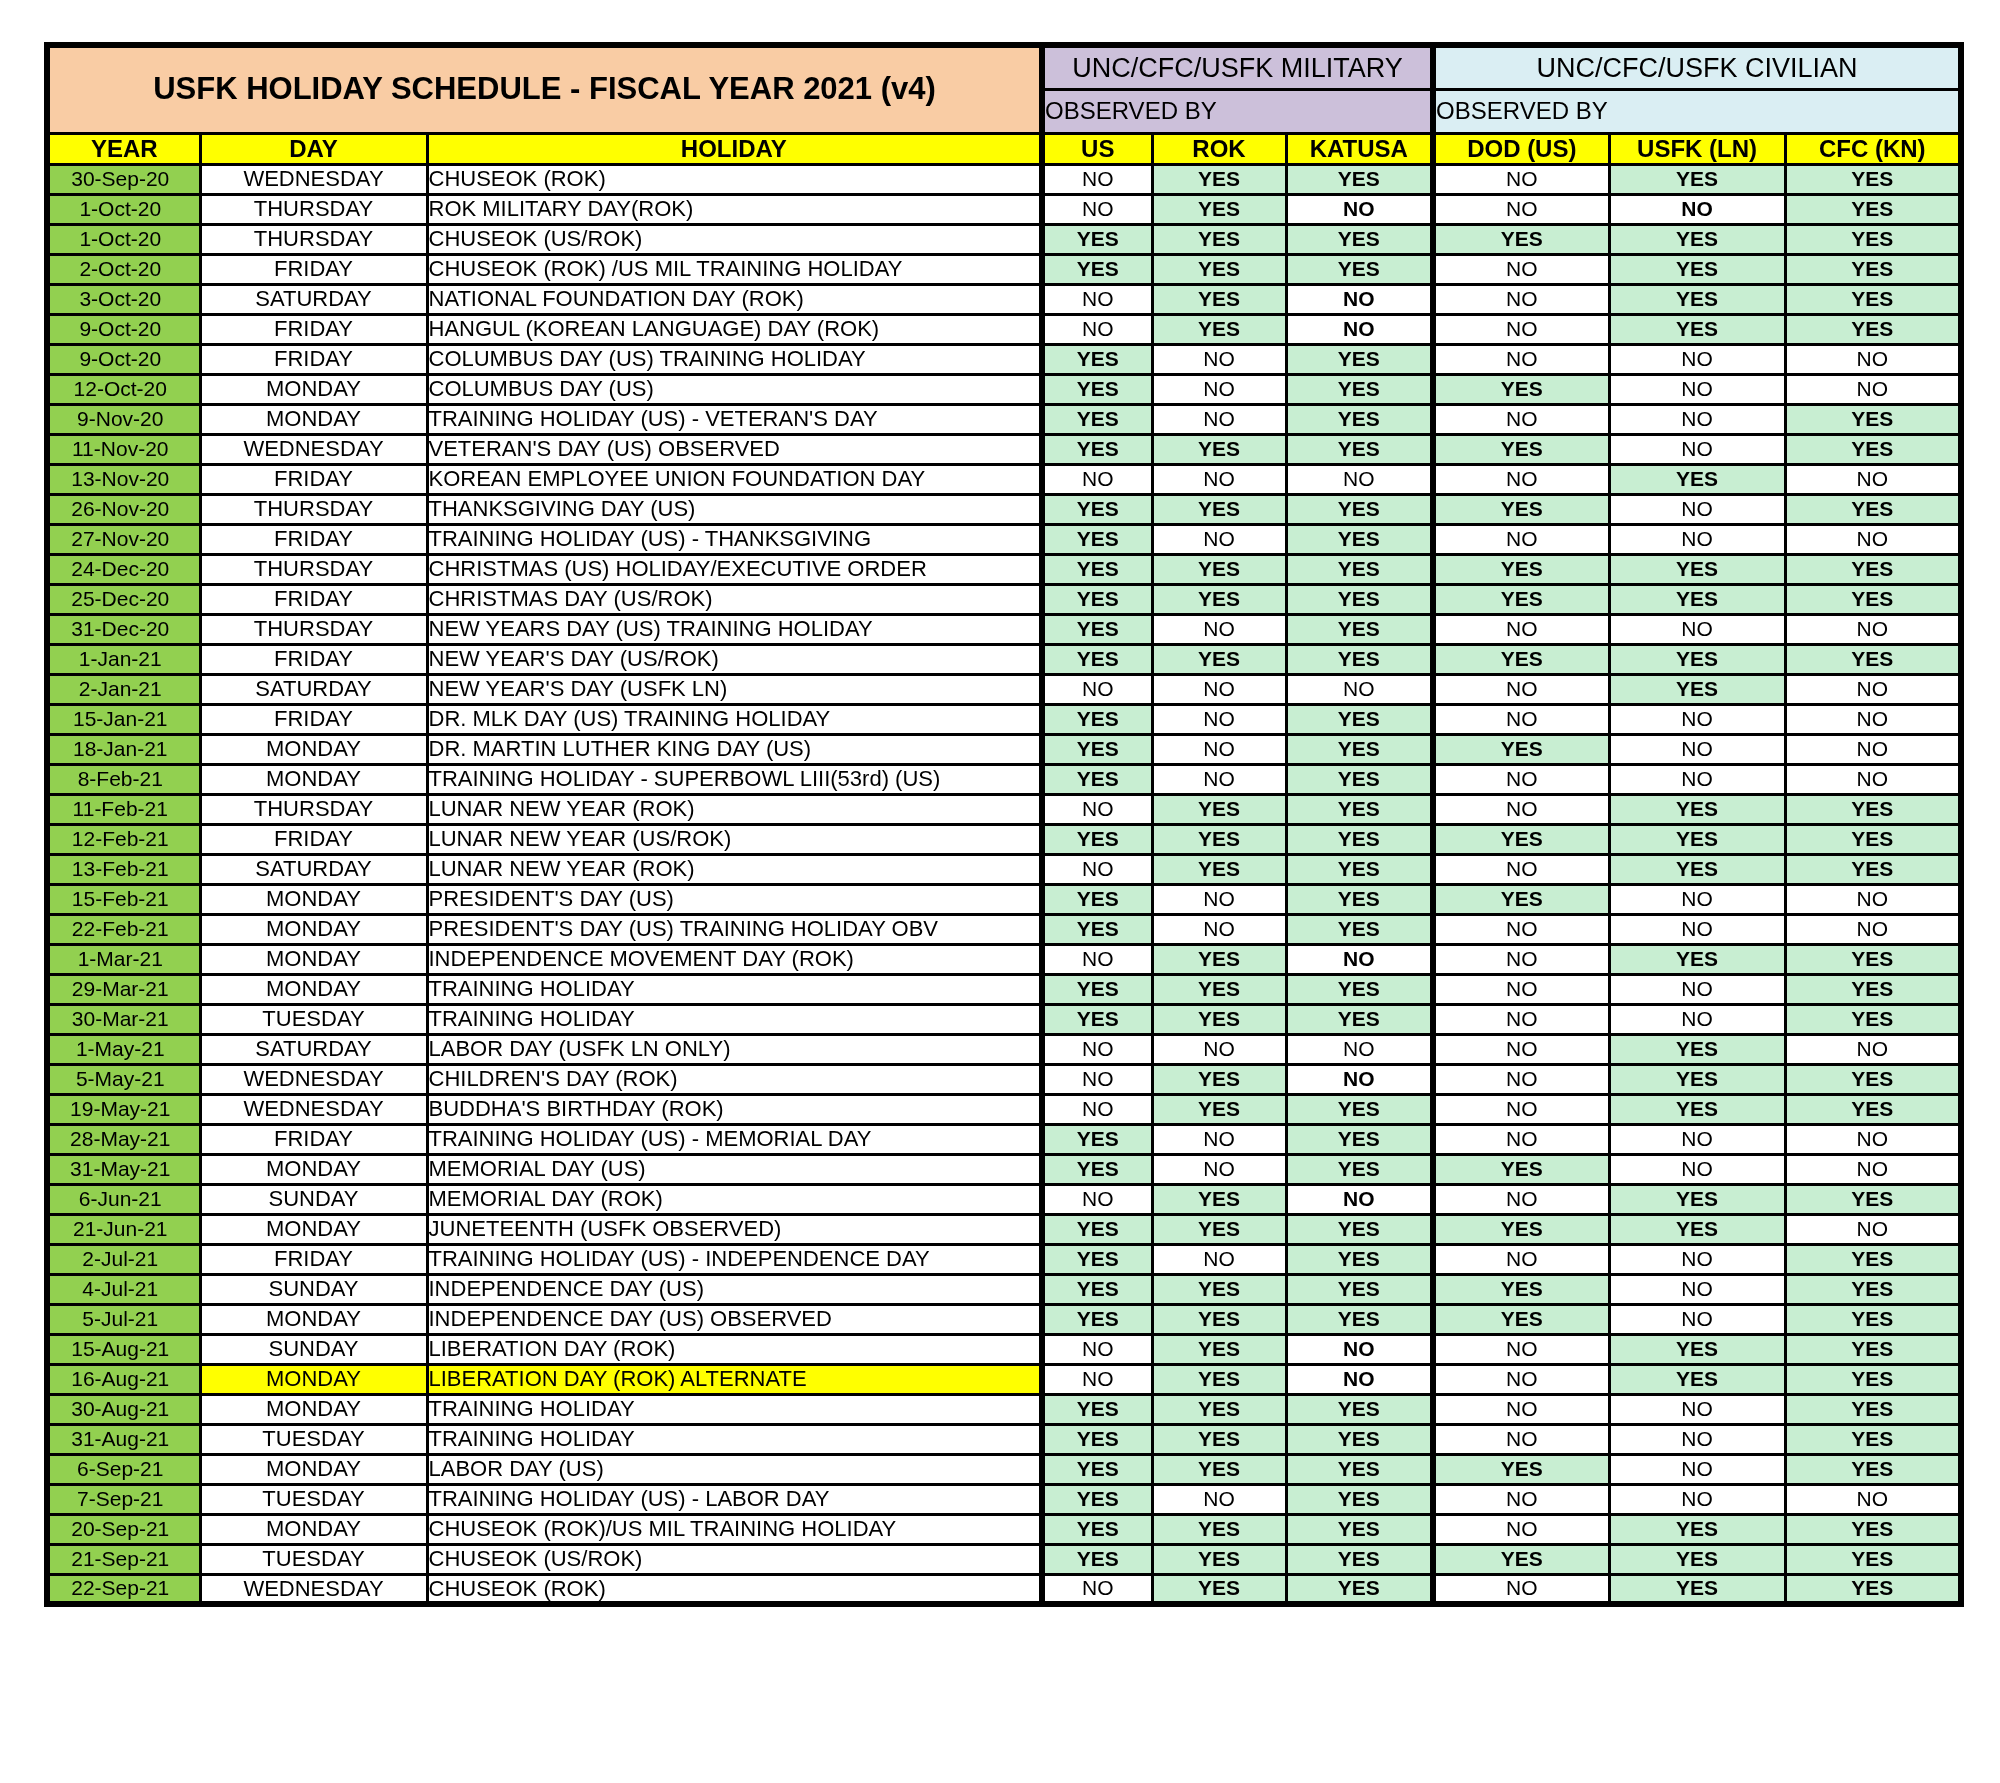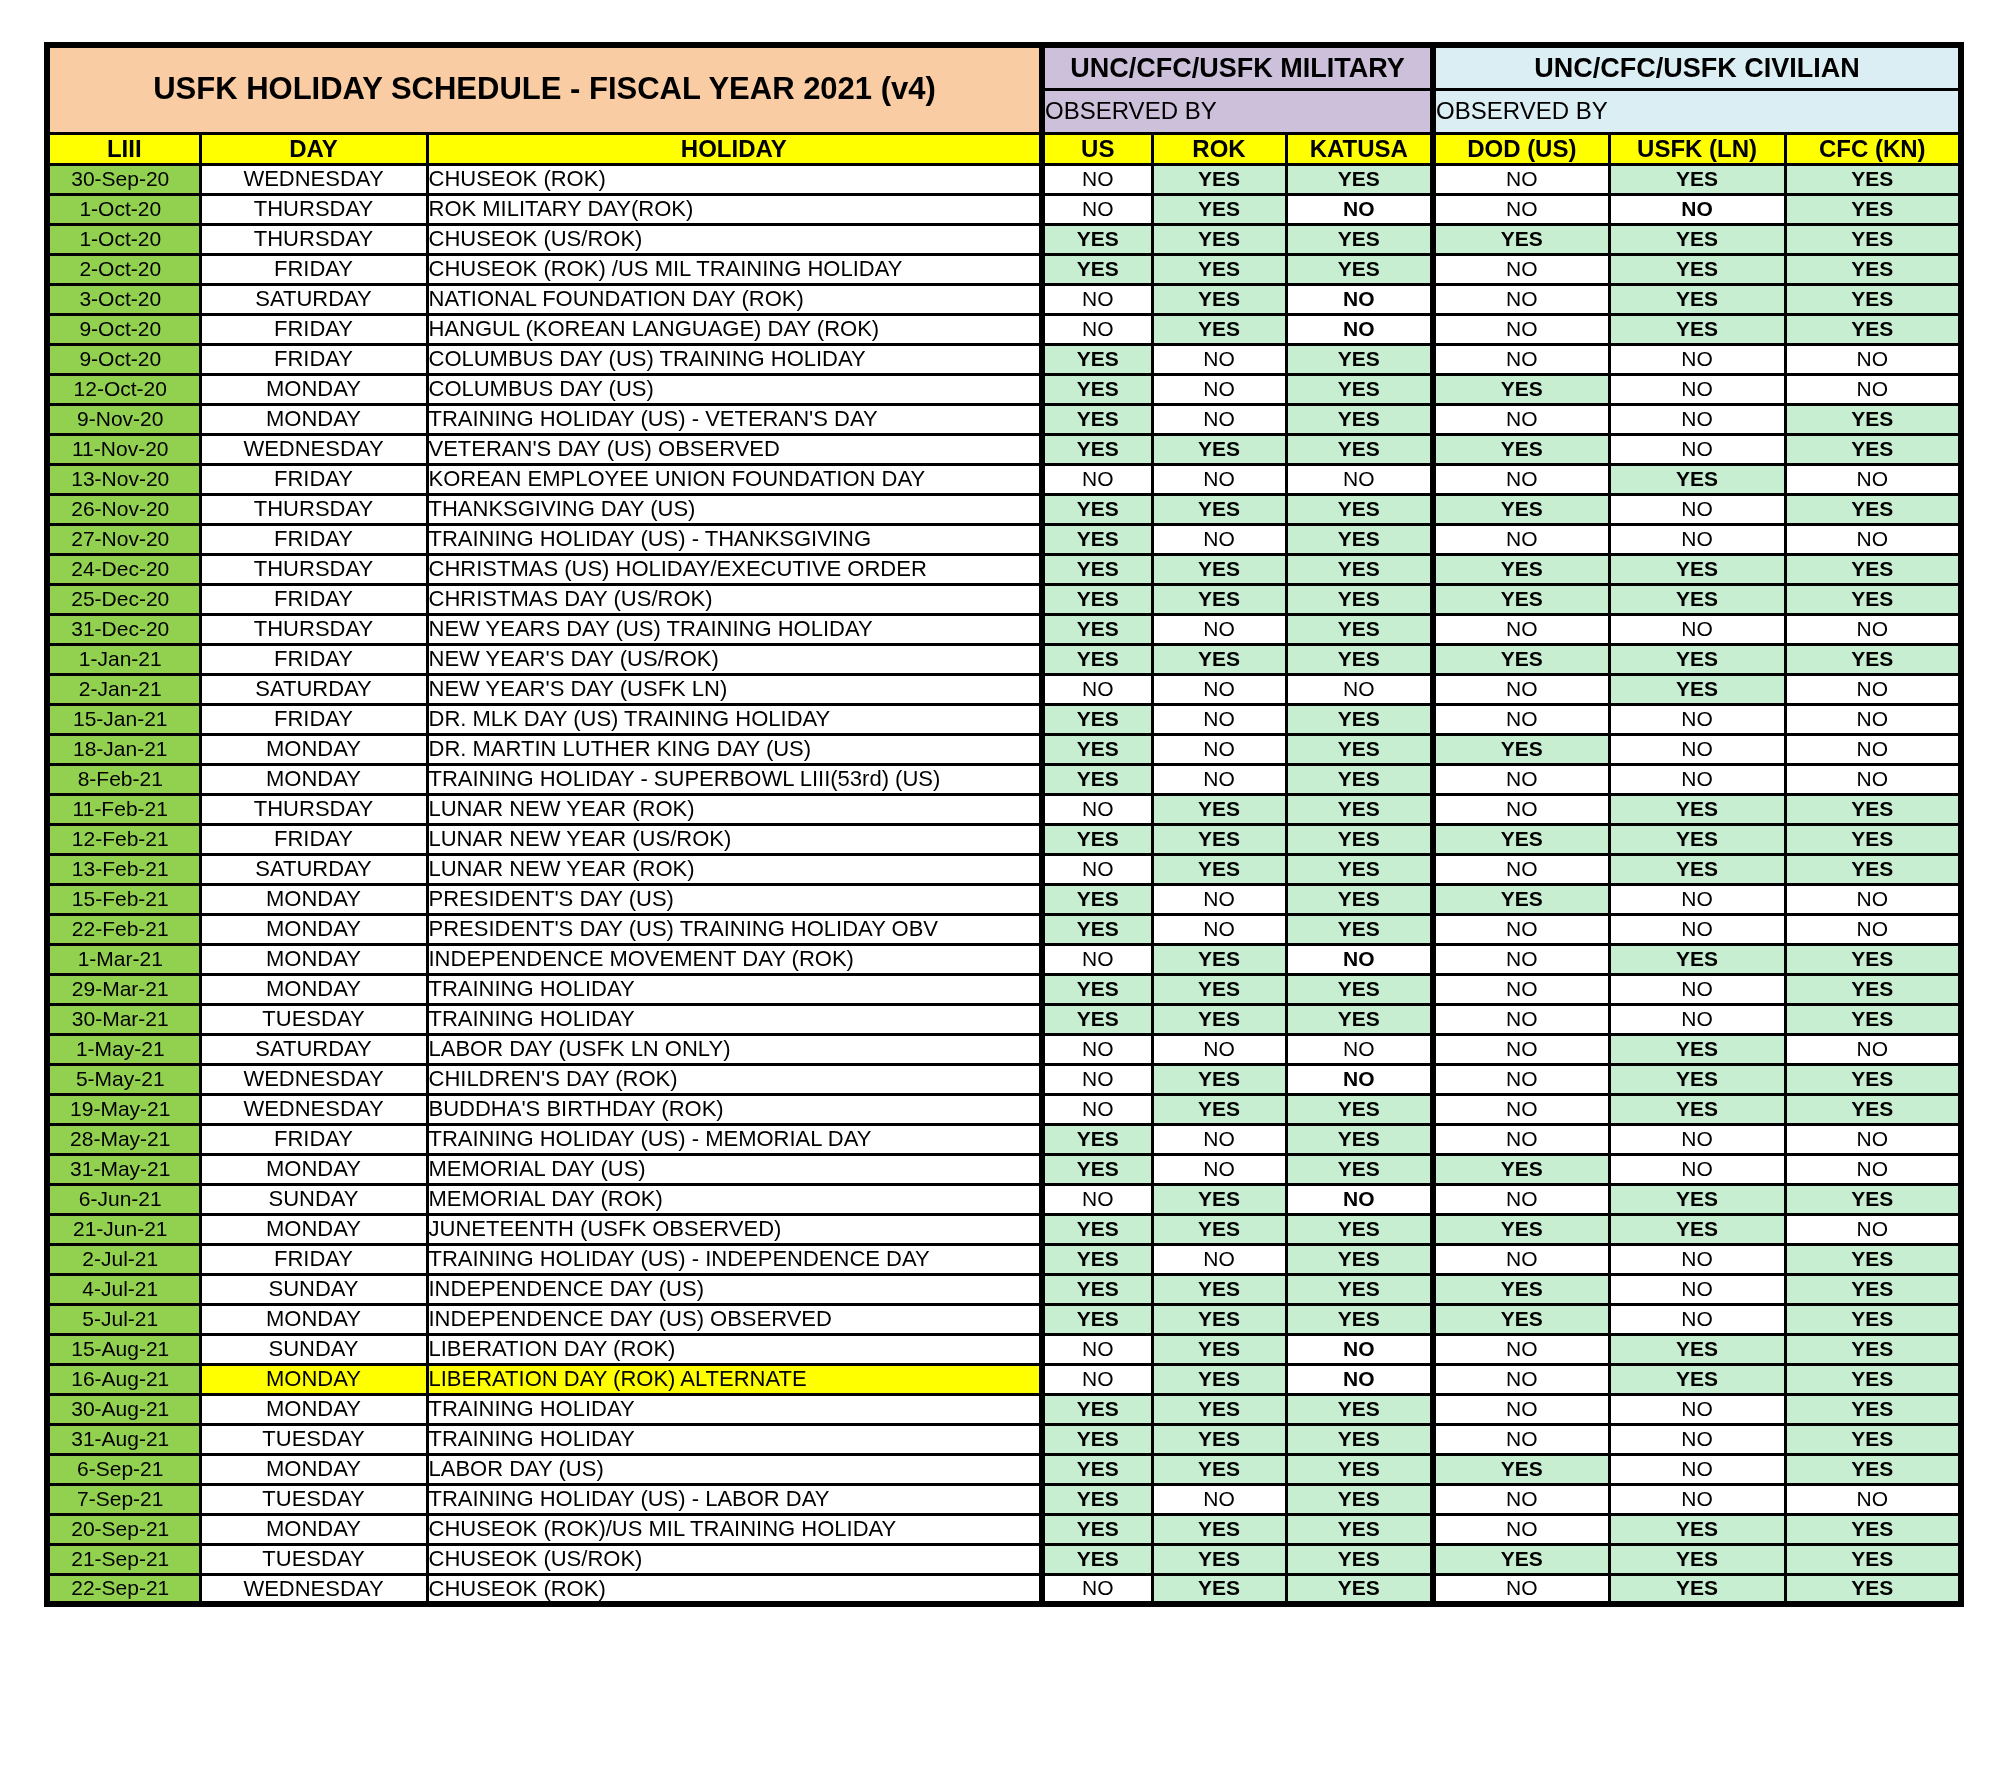--- a/index.html
+++ b/index.html
@@ -44,21 +44,21 @@
   .group-start { border-left-width: 6px; }
 
   
   .title-cell {
     background: var(--title-peach);
     font-size: 31px;
     font-weight: bold;
     text-align: center;
     height: 88px;
   }
-  .group-header { font-size: 27px; font-weight: bold; text-align: center; height: 44px; }
+  .group-header { font-size: 27px; font-weight: normal; text-align: center; height: 44px; }
   .group-sub    { font-size: 24px; font-weight: normal; height: 44px; }
   .military { background: var(--military-purple); }
   .civilian { background: var(--civilian-blue); }
   th.col-header {
     background: var(--header-yellow);
     font-size: 24px;
     font-weight: bold;
     text-align: center;
     height: 31px;
   }
@@ -99,21 +99,21 @@
       <tr>
         <td class="title-cell" colspan="3" rowspan="2">USFK HOLIDAY SCHEDULE - FISCAL YEAR 2021 (v4)</td>
         <td class="group-header military group-start" colspan="3">UNC/CFC/USFK MILITARY</td>
         <td class="group-header civilian group-start" colspan="3">UNC/CFC/USFK CIVILIAN</td>
       </tr>
       <tr>
         <td class="group-sub military group-start" colspan="3">OBSERVED BY</td>
         <td class="group-sub civilian group-start" colspan="3">OBSERVED BY</td>
       </tr>
       <tr>
-        <th class="col-header">LIII</th>
+        <th class="col-header">YEAR</th>
         <th class="col-header">DAY</th>
         <th class="col-header">HOLIDAY</th>
         <th class="col-header group-start">US</th>
         <th class="col-header">ROK</th>
         <th class="col-header">KATUSA</th>
         <th class="col-header group-start">DOD (US)</th>
         <th class="col-header">USFK (LN)</th>
         <th class="col-header">CFC (KN)</th>
       </tr>
     </thead>

